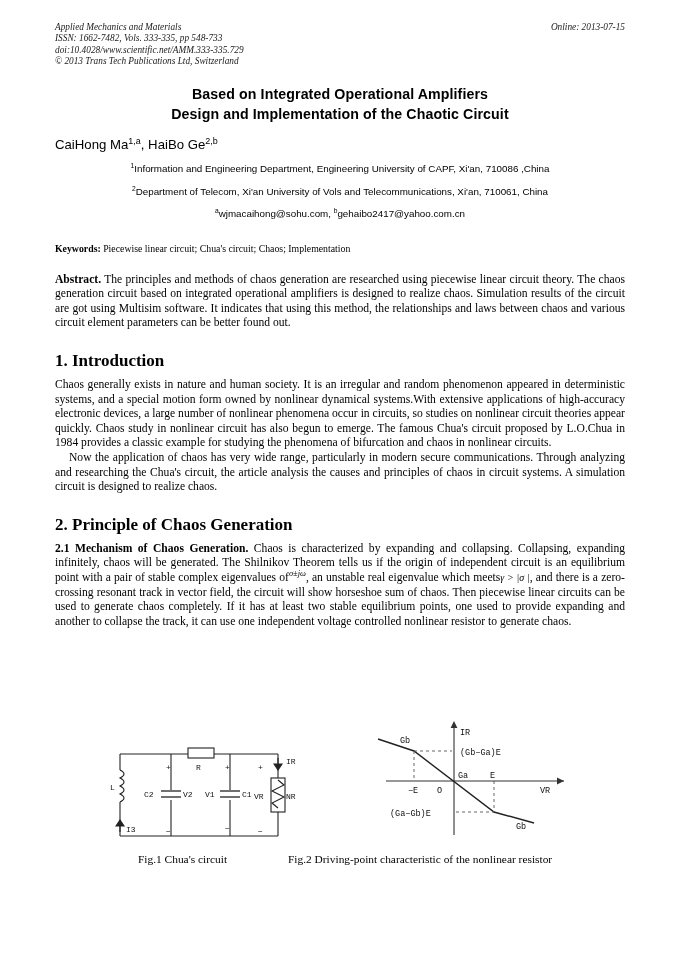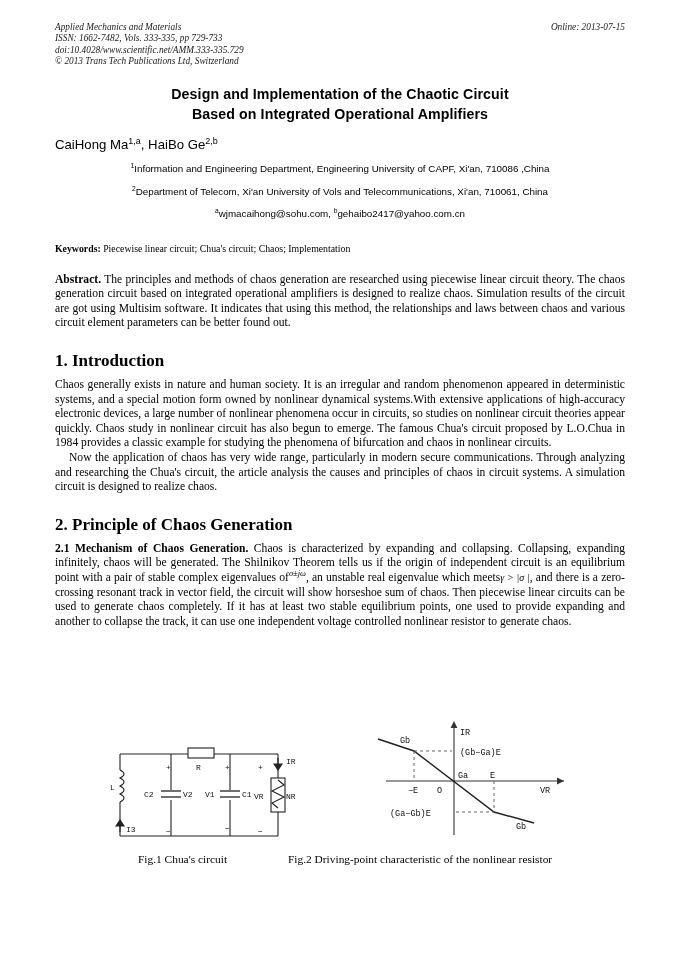--- a/index.html
+++ b/index.html
@@ -163,28 +163,28 @@
 <body>
 
 <div class="page">
   <div class="content">
 
     <div class="journal-head">
       <div class="journal-row">
         <span>Applied Mechanics and Materials</span>
         <span class="right">Online: 2013-07-15</span>
       </div>
-      <div>ISSN: 1662-7482, Vols. 333-335, pp 729-733</div>
+      <div>ISSN: 1662-7482, Vols. 333-335, pp 548-733</div>
       <div>doi:10.4028/www.scientific.net/AMM.333-335.729</div>
       <div>© 2013 Trans Tech Publications Ltd, Switzerland</div>
     </div>
 
     <div class="title">
+      <span class="line2">Based on Integrated Operational Amplifiers</span>
       <span class="line2">Design and Implementation of the Chaotic Circuit</span>
-      <span class="line2">Based on Integrated Operational Amplifiers</span>
     </div>
 
     <div class="authors">
       <span>CaiHong Ma</span><sup>1,a</sup><span>, </span><span>HaiBo Ge</span><sup>2,b</sup>
     </div>
 
     <div class="affil">
       <sup>1</sup><span>Information and Engineering Department, Engineering University of CAPF, Xi'an, 710086 ,China</span>
     </div>
     <div class="affil">

